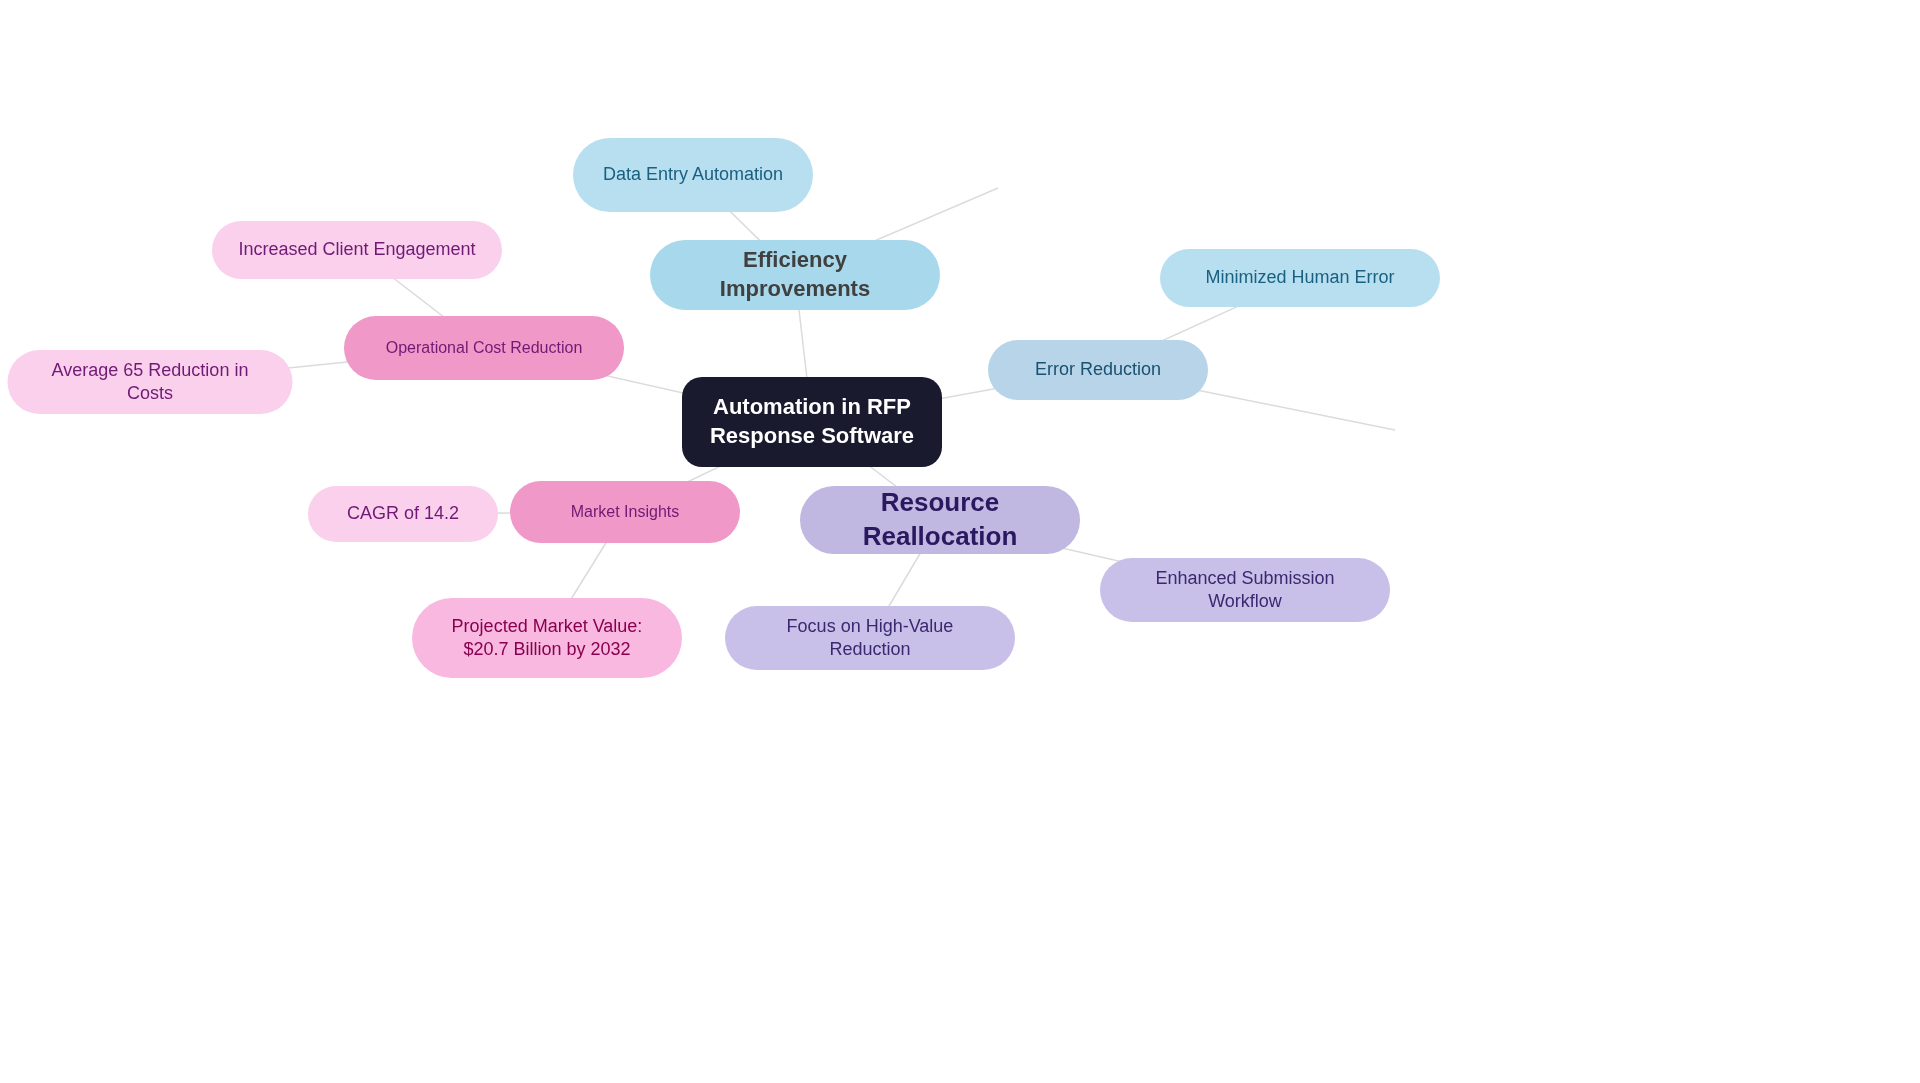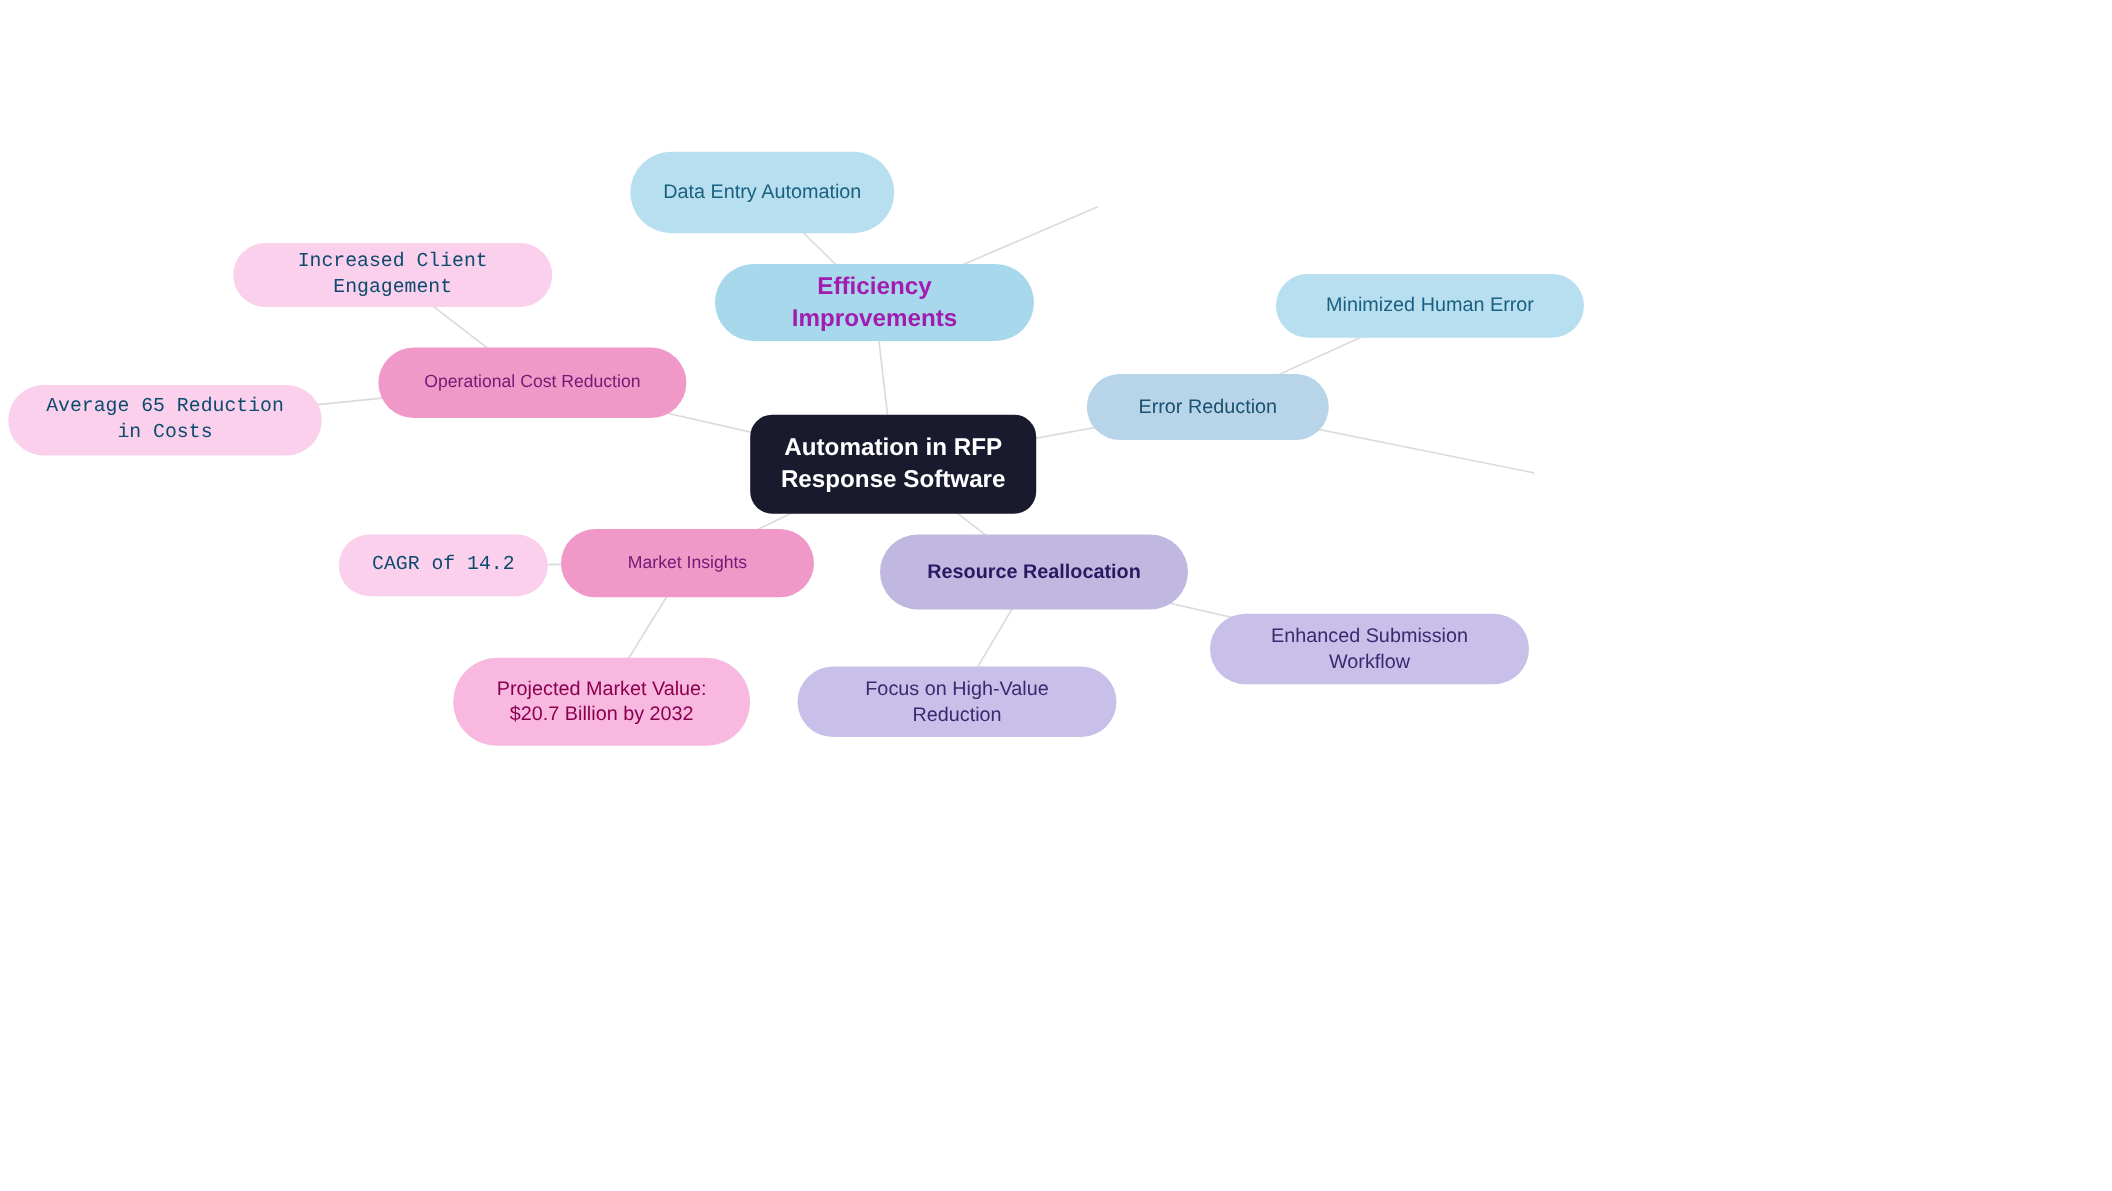--- a/index.html
+++ b/index.html
@@ -45,52 +45,51 @@
       height: 90px;
       border-radius: 20px;
     }
     .node-blue {
       background: #b8dff0;
       color: #1a6080;
       border: none;
     }
     .node-blue-large {
       background: #a8d8ec;
-      color: #a21caf;
+      color: #404040;
       font-size: 22px;
       font-weight: 600;
     }
     .node-blue-mid {
       background: #b8d4e8;
       color: #1a5070;
     }
     .node-purple {
       background: #c8c0e8;
       color: #3a2870;
     }
     .node-purple-large {
       background: #c0b8e0;
       color: #2a1860;
-      font-size: 18px;
+      font-size: 26px;
       font-weight: 600;
     }
     .node-pink {
       background: #f8b8e0;
       color: #8a0050;
     }
     .node-pink-large {
       background: #f098c8;
       color: #701a75;
       font-size: 16px;
       font-weight: 400;
     }
     .node-pink-light {
       background: #fad0ec;
-      color: #0c4a6e;
-      font-family: Liberation Mono, monospace;
+      color: #701a75;
     }
   </style>
 </head>
 <body>
 
 <div id="mindmap-container">
   <svg id="connections">
       <line x1="812" y1="422" x2="795" y2="275" stroke="#cccccc" stroke-width="1.5" opacity="0.7"></line>
       <line x1="795" y1="275" x2="693" y2="175" stroke="#cccccc" stroke-width="1.5" opacity="0.7"></line>
       <line x1="795" y1="275" x2="998" y2="188" stroke="#cccccc" stroke-width="1.5" opacity="0.7"></line>

